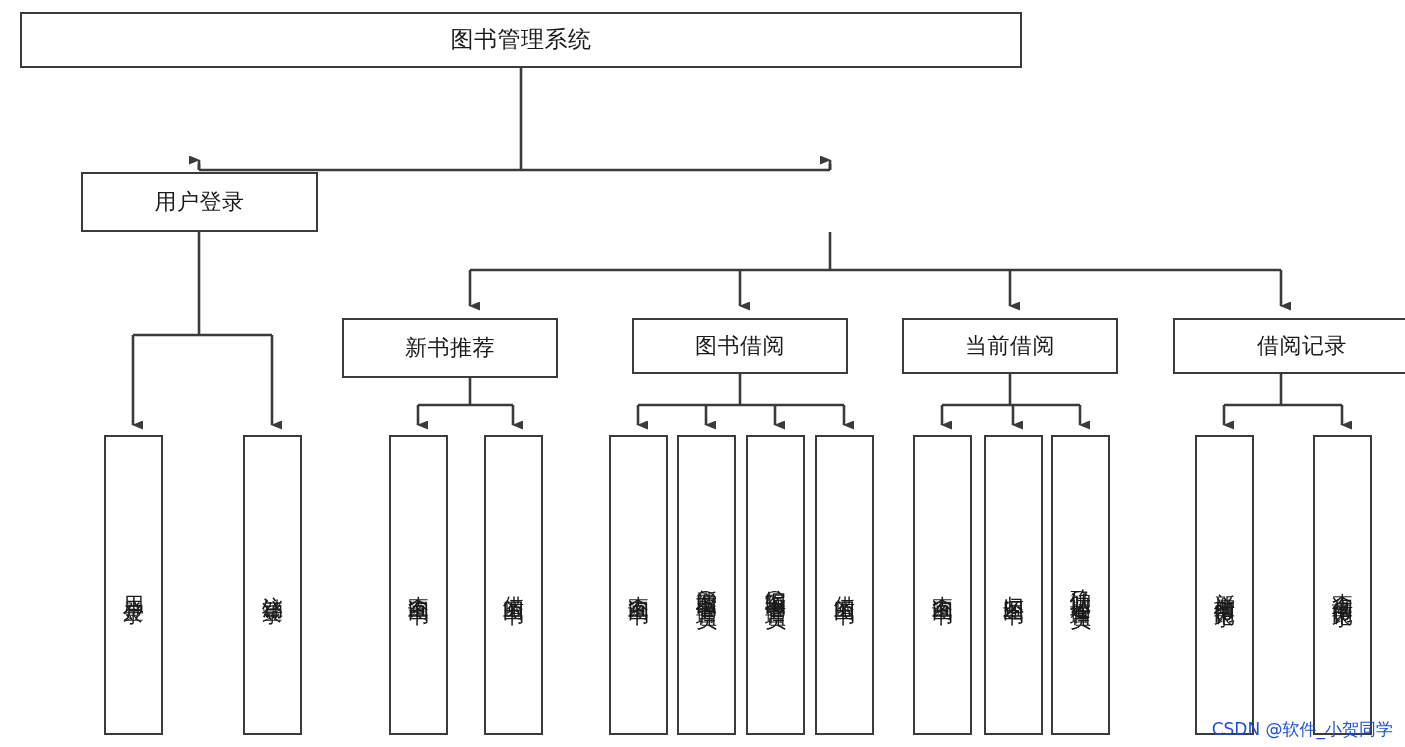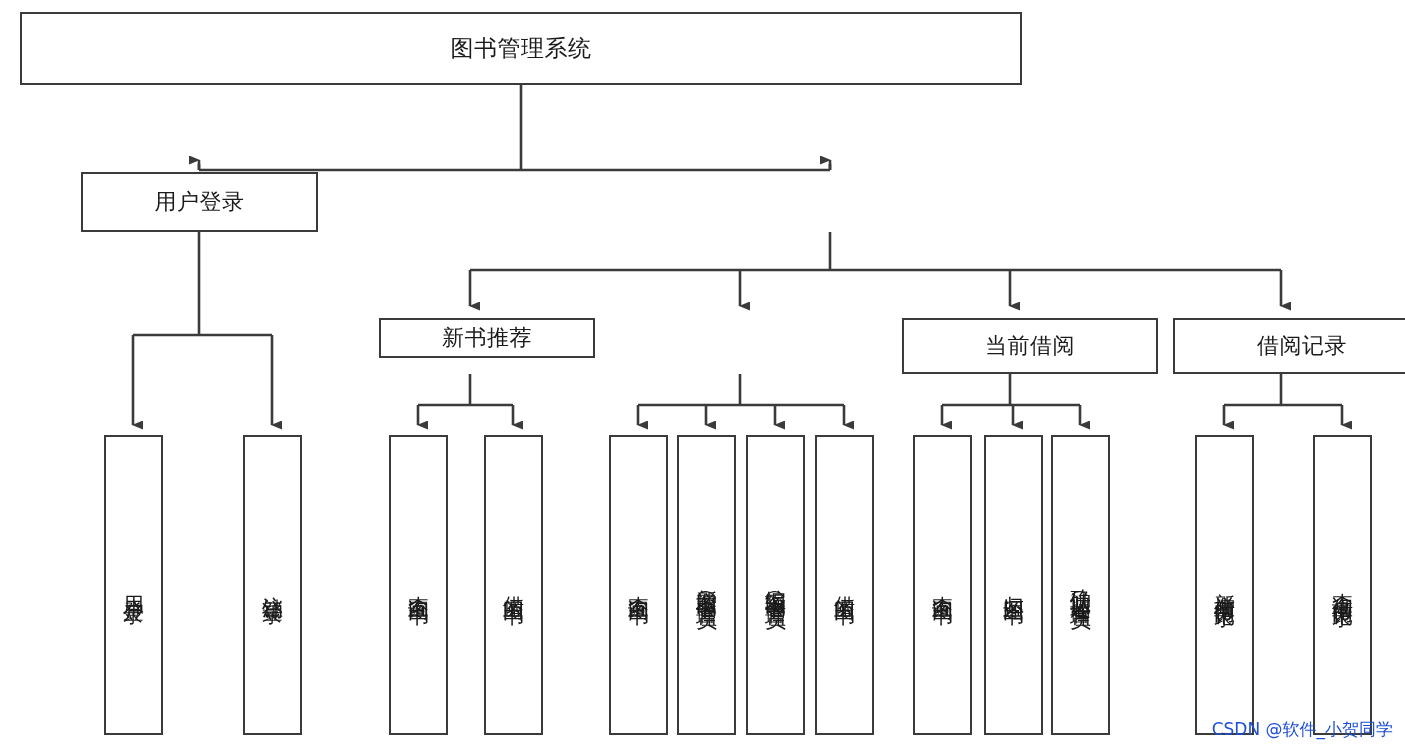--- a/index.html
+++ b/index.html
@@ -115,32 +115,35 @@
       <path d="M 1013,405 L 1013,425" marker-end="url(#arrowhead)"></path>
       <path d="M 1080,405 L 1080,425" marker-end="url(#arrowhead)"></path>
 
       <path d="M 1281,374 L 1281,405"></path>
       <path d="M 1224,405 L 1342,405"></path>
       <path d="M 1224,405 L 1224,425" marker-end="url(#arrowhead)"></path>
       <path d="M 1342,405 L 1342,425" marker-end="url(#arrowhead)"></path>
     </g>
   </svg>
 
-  <div class="node horizontal root" style="left:20px; top:12px; width:1002px; height:73px;">
+  <div class="node horizontal root" style="left:20px; top:12px; width:1002px; height:56px;">
     <span class="node-label">图书管理系统</span>
   </div>
 
   <div class="node horizontal" style="left:81px; top:172px; width:237px; height:60px;">
     <span class="node-label">用户登录</span>
   </div>
 
-  <div class="node horizontal" style="left:379px; top:318px; width:216px; height:40px;">
+  <div class="node horizontal" style="left:342px; top:318px; width:216px; height:60px;">
     <span class="node-label">新书推荐</span>
   </div>
-  <div class="node horizontal" style="left:902px; top:318px; width:256px; height:56px;">
+  <div class="node horizontal" style="left:632px; top:318px; width:216px; height:56px;">
+    <span class="node-label">图书借阅</span>
+  </div>
+  <div class="node horizontal" style="left:902px; top:318px; width:216px; height:56px;">
     <span class="node-label">当前借阅</span>
   </div>
   <div class="node horizontal" style="left:1173px; top:318px; width:258px; height:56px;">
     <span class="node-label">借阅记录</span>
   </div>
 
   <div class="node vertical" style="left:104px; top:435px; width:59px; height:300px;">
     <span class="node-label">用户登录</span>
   </div>
   <div class="node vertical" style="left:243px; top:435px; width:59px; height:300px;">

